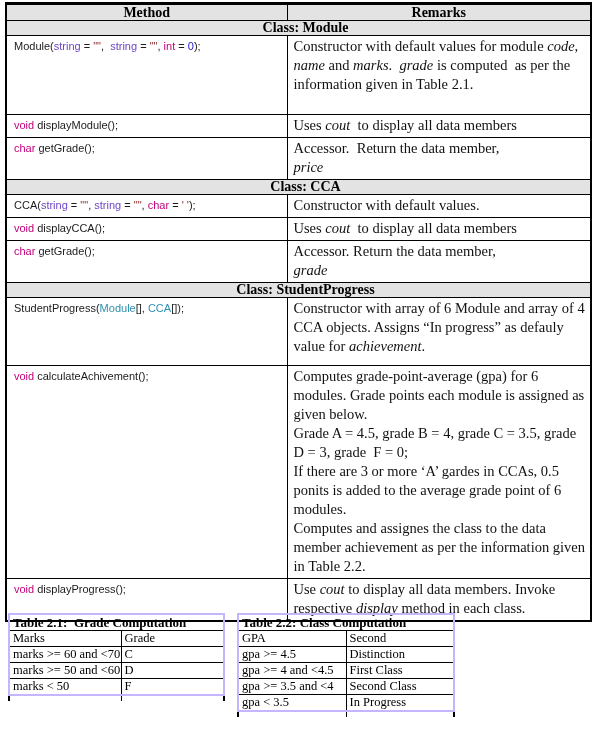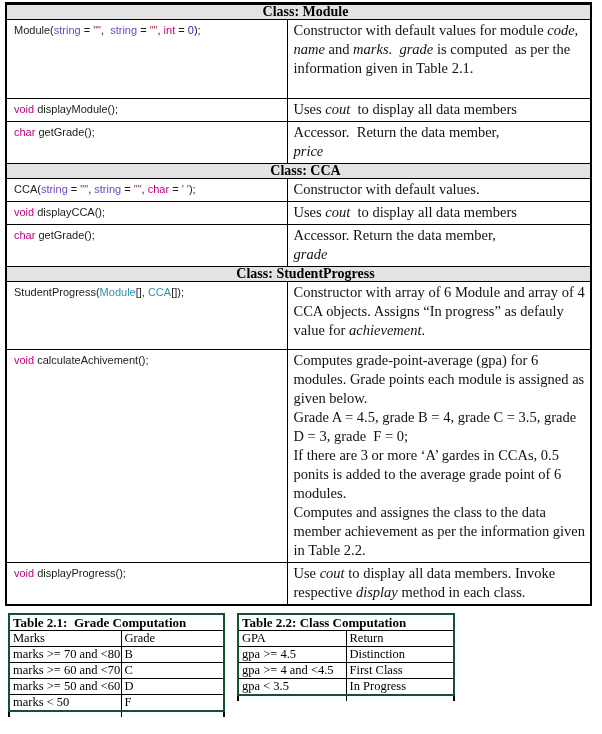--- a/index.html
+++ b/index.html
@@ -29,39 +29,43 @@
   .s{color:var(--literal);}
   .n{color:var(--number);}
   .c{color:var(--classname);}
   .it{font-style:italic;}
   .rline{white-space:pre-wrap;}
 
   
   .twrap{position:absolute;top:613px;}
   .t21wrap{left:8px;width:217px;}
   .t22wrap{left:237px;width:218px;}
-  .small{width:100%;border:2px solid #14532d;font-family:"Liberation Serif",serif;font-size:12.5px;}
+  .small{width:100%;border:2px solid #c4b5fd;font-family:"Liberation Serif",serif;font-size:12.5px;}
   .small td{border:1px solid #000;padding:0 3px;height:15px;line-height:15px;white-space:pre;vertical-align:middle;overflow:hidden;}
   .small .title td{font-weight:bold;font-size:13px;}
   .tail{height:5px;border-left:2px solid #000;border-right:2px solid #000;position:relative;box-sizing:border-box;}
   .tail-mid{position:absolute;top:0;bottom:0;width:1px;background:#000;}
   .t21wrap .tail-mid{left:111px;}
   .t22wrap .tail-mid{left:107px;}
 </style>
 </head>
 <body>
 
 <div>
 
   <table class="main">
     <colgroup>
         <col class="col-method">
         <col>
       </colgroup>
     <tbody>
+      <tr class="hrow">
+        <td>Method</td>
+        <td>Remarks</td>
+      </tr>
 
       <tr class="srow">
         <td colspan="2">Class: Module</td>
       </tr>
       <tr style="height:79px;">
         <td class="code"><span>Module(</span><span class="t">string</span><span> = </span><span class="s">""</span><span>,  </span><span class="t">string</span><span> = </span><span class="s">""</span><span>, </span><span class="k">int</span><span> = </span><span class="n">0</span><span>);</span></td>
         <td class="rem"><span>Constructor with default values for module </span><span class="it">code, name</span><span> and </span><span class="it">marks</span><span>.  </span><span class="it">grade</span><span> is computed  as per the information given in Table 2.1.</span></td>
       </tr>
       <tr style="height:17px;">
         <td class="code"><span class="k">void</span><span> displayModule();</span></td>
@@ -114,24 +118,20 @@
         </colgroup>
       <tbody>
         <tr class="title">
           <td colspan="2">Table 2.1:  Grade Computation</td>
         </tr>
         <tr>
           <td>Marks</td>
           <td>Grade</td>
         </tr>
         <tr>
-            <td>marks &gt;= 70 and &lt;80</td>
-            <td>B</td>
-          </tr>
-        <tr>
             <td>marks &gt;= 60 and &lt;70</td>
             <td>C</td>
           </tr>
         <tr>
             <td>marks &gt;= 50 and &lt;60</td>
             <td>D</td>
           </tr>
         <tr>
             <td>marks &lt; 50</td>
             <td>F</td>
@@ -148,29 +148,33 @@
       <colgroup>
           <col style="width:108px;">
           <col>
         </colgroup>
       <tbody>
         <tr class="title">
           <td colspan="2">Table 2.2: Class Computation</td>
         </tr>
         <tr>
           <td>GPA</td>
-          <td>Return</td>
+          <td>Second</td>
         </tr>
         <tr>
             <td>gpa &gt;= 4.5</td>
             <td>Distinction</td>
           </tr>
         <tr>
             <td>gpa &gt;= 4 and &lt;4.5</td>
             <td>First Class</td>
+          </tr>
+        <tr>
+            <td>gpa &gt;= 3.5 and &lt;4</td>
+            <td>Second Class</td>
           </tr>
         <tr>
             <td>gpa &lt; 3.5</td>
             <td>In Progress</td>
           </tr>
       </tbody>
     </table>
     <div class="tail">
         <div class="tail-mid"></div>
       </div>

